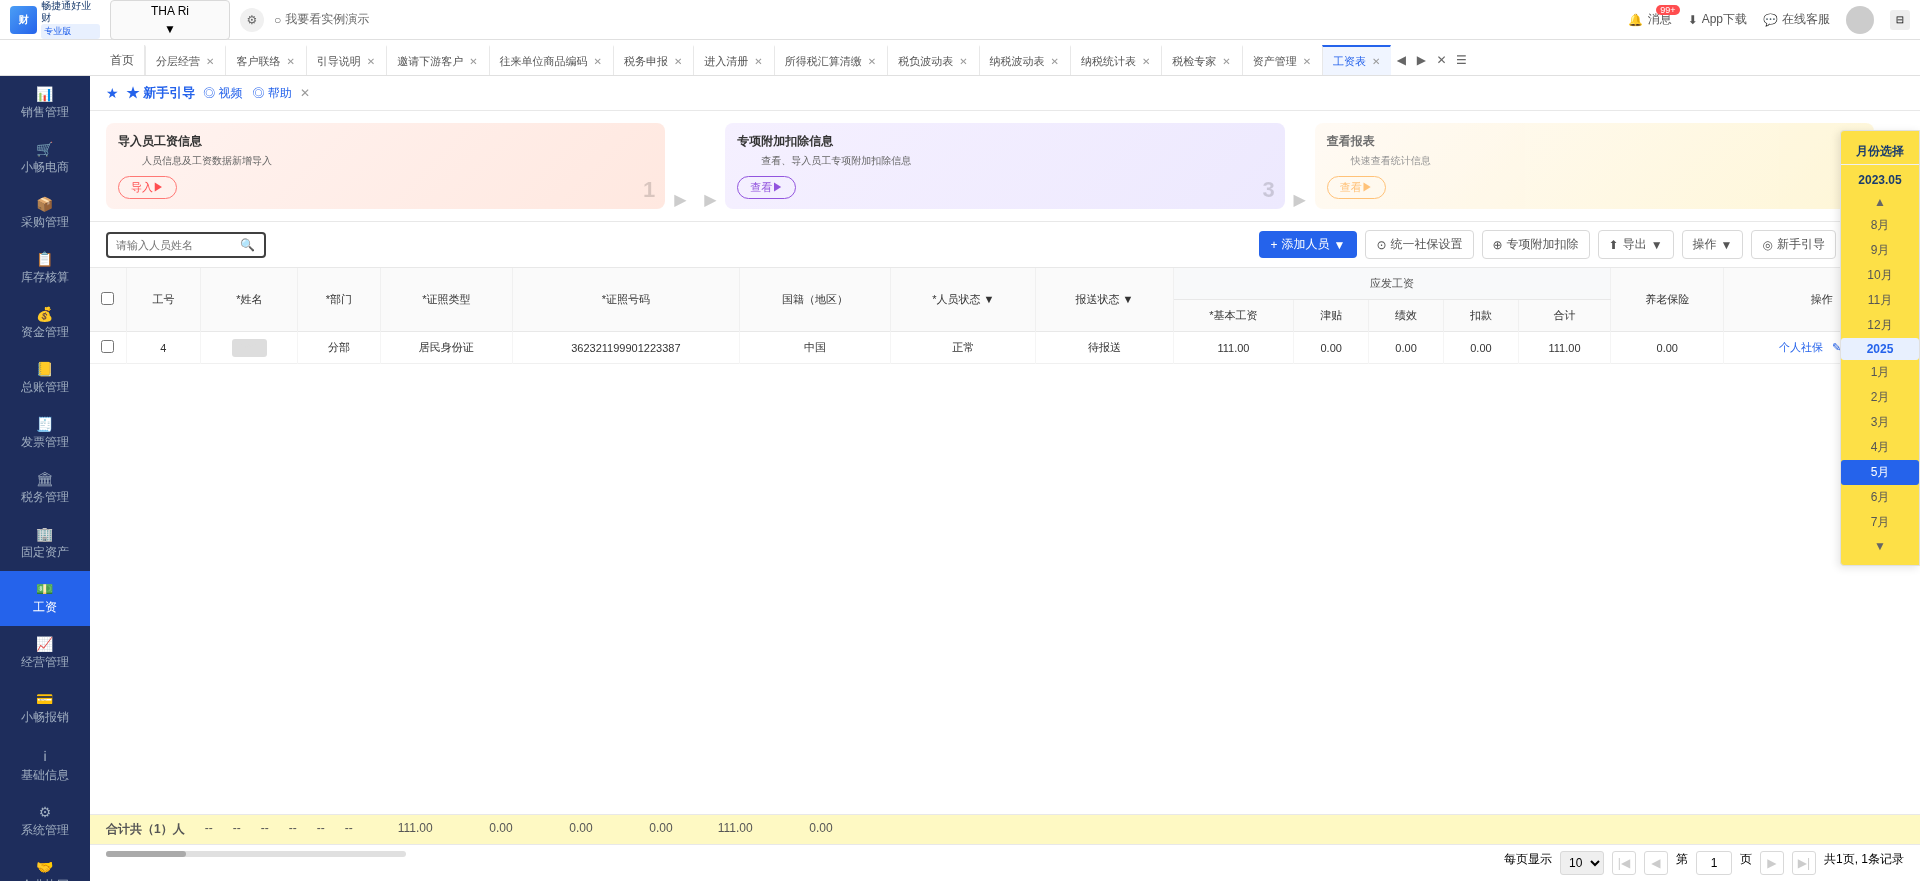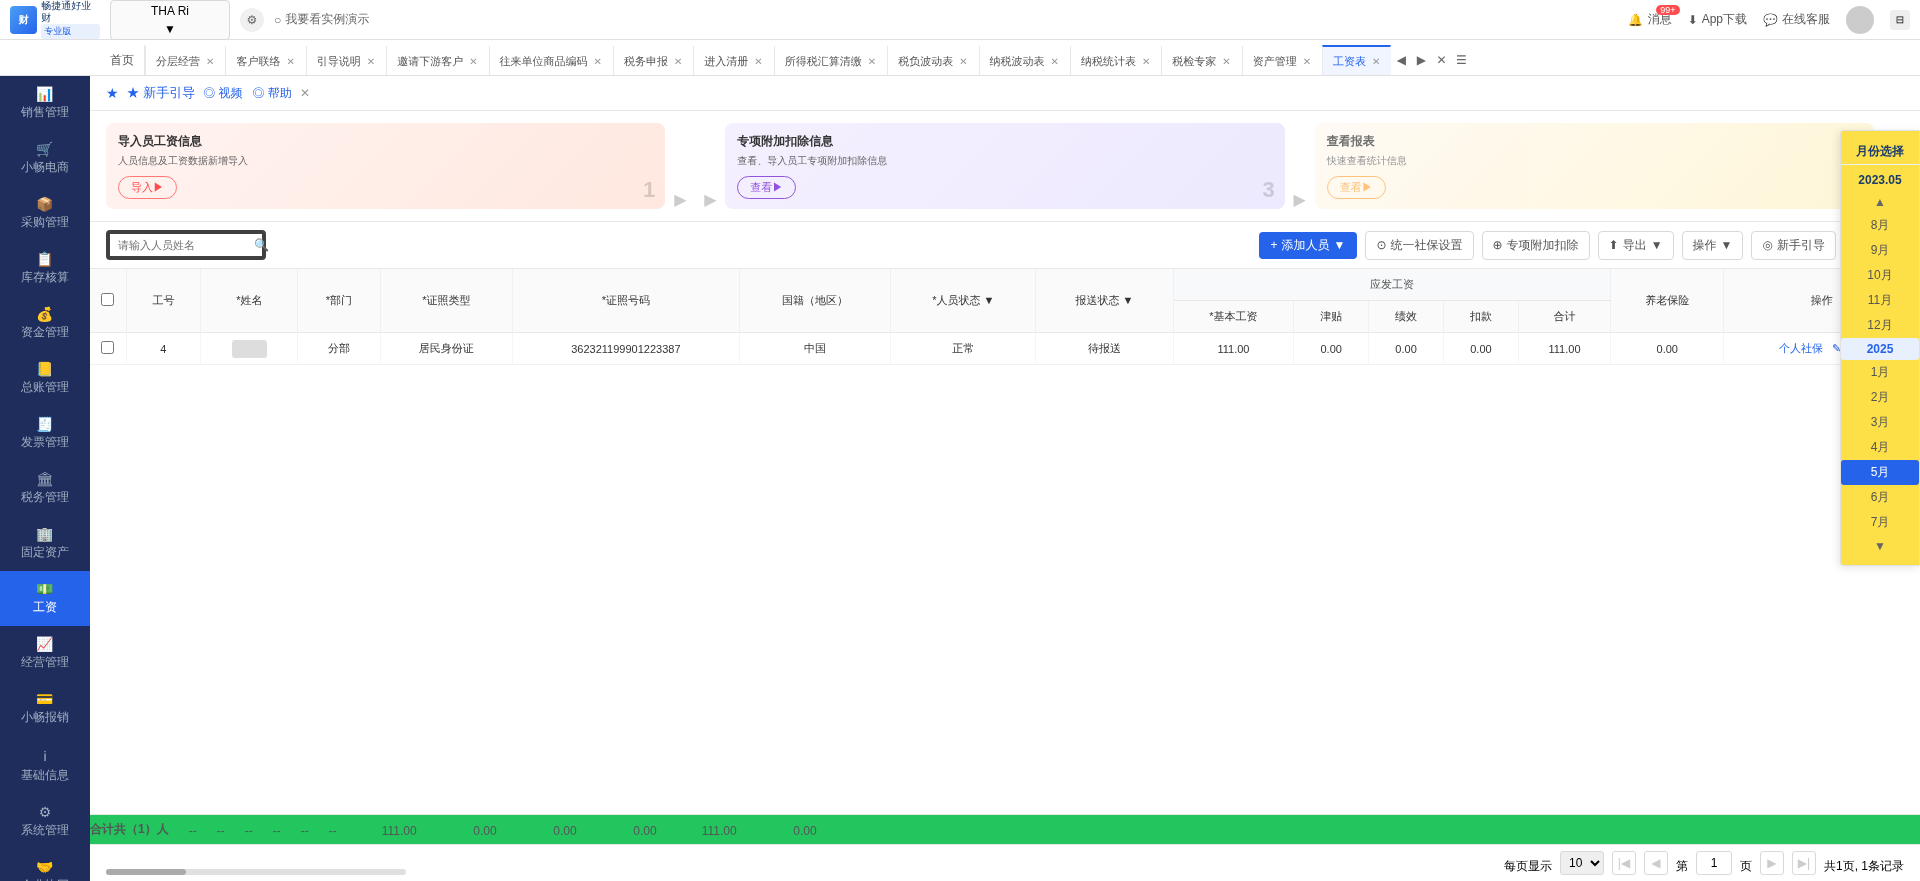--- a/index.html
+++ b/index.html
@@ -141,21 +141,21 @@
     
     .guide-banner {
       background: #fff;
       padding: 8px 16px;
       border-bottom: 1px solid #e8e8e8;
       display: flex;
       align-items: center;
       gap: 8px;
       flex-shrink: 0;
     }
-    .guide-title { color: #2563eb; font-weight: normal; font-size: 13px; }
+    .guide-title { color: #2563eb; font-weight: bold; font-size: 13px; }
     .guide-subtitle { color: #888; font-size: 11px; flex: 1; }
     .guide-links { display: flex; gap: 10px; color: #2563eb; cursor: pointer; font-size: 11px; }
     .guide-close { color: #999; cursor: pointer; }
 
     
     .steps-container {
       background: #fff;
       padding: 12px 16px;
       display: flex;
       align-items: flex-end;
@@ -176,21 +176,21 @@
     .step-card.step1 { background: linear-gradient(135deg, #fff3f0, #ffe8e0); }
     .step-card.step2 { background: linear-gradient(135deg, #f0fff4, #dcfce7); }
     .step-card.step3 { background: linear-gradient(135deg, #f5f0ff, #ede9fe); }
     .step-card.step4 { background: linear-gradient(135deg, #fff8f0, #fef3c7); opacity: 0.7; }
     .step-card.step5 { background: linear-gradient(135deg, #f0f8ff, #dbeafe); opacity: 0.7; }
     .step-num {
       font-size: 22px; font-weight: bold; color: rgba(0,0,0,0.15);
       position: absolute; bottom: 6px; right: 10px;
     }
     .step-title { font-size: 12px; font-weight: bold; color: #333; }
-    .step-desc { font-size: 10px; color: #666; line-height: 1.4; }
+    .step-desc { font-size: 10px; color: #666; line-height: 1.4; margin-left: 24px; }
     .step-btn {
       margin-top: 4px;
       padding: 3px 12px;
       border-radius: 12px;
       border: 1px solid;
       cursor: pointer;
       font-size: 11px;
       display: inline-block;
       width: fit-content;
     }
@@ -207,25 +207,25 @@
     .toolbar {
       padding: 8px 16px;
       background: #fff;
       border-bottom: 1px solid #e8e8e8;
       display: flex;
       align-items: center;
       gap: 8px;
       flex-shrink: 0;
     }
     .search-input {
-      border: 4px solid #404040;
+      border: 2px solid #404040;
       border-radius: 4px;
       padding: 4px 8px;
       width: 160px;
-      display: flex; align-items: center; gap: 16px;
+      display: flex; align-items: center; gap: 4px;
       color: #bbb;
     }
     .toolbar-right { margin-left: auto; display: flex; align-items: center; gap: 8px; }
     .btn-primary {
       background: #2563eb;
       color: white;
       border: none;
       border-radius: 4px;
       padding: 5px 12px;
       cursor: pointer;
@@ -282,39 +282,39 @@
     }
     .checkbox-cell { width: 36px; }
     input[type="checkbox"] { cursor: pointer; }
     .action-btn {
       color: #2563eb; cursor: pointer; font-size: 11px;
       background: none; border: none; padding: 0 3px;
     }
 
     
     .table-footer {
-      padding: 6px 0;
-      background: #22c55e;
+      padding: 6px 16px;
+      background: #fef9c3;
       border-top: 1px solid #e8e8e8;
       display: flex;
-      align-items: flex-end;
+      align-items: flex-start;
       font-size: 12px;
       color: #555;
       flex-shrink: 0;
       gap: 20px;
     }
     .footer-sum { font-weight: bold; }
 
     
     .pagination-bar {
       padding: 6px 16px;
       background: #fff;
       border-top: 1px solid #e8e8e8;
       display: flex;
-      align-items: flex-end;
+      align-items: flex-start;
       justify-content: flex-end;
       gap: 8px;
       font-size: 12px;
       flex-shrink: 0;
     }
     .page-btn {
       width: 24px; height: 24px;
       border: 1px solid #d9d9d9;
       border-radius: 3px;
       display: flex; align-items: center; justify-content: center;

